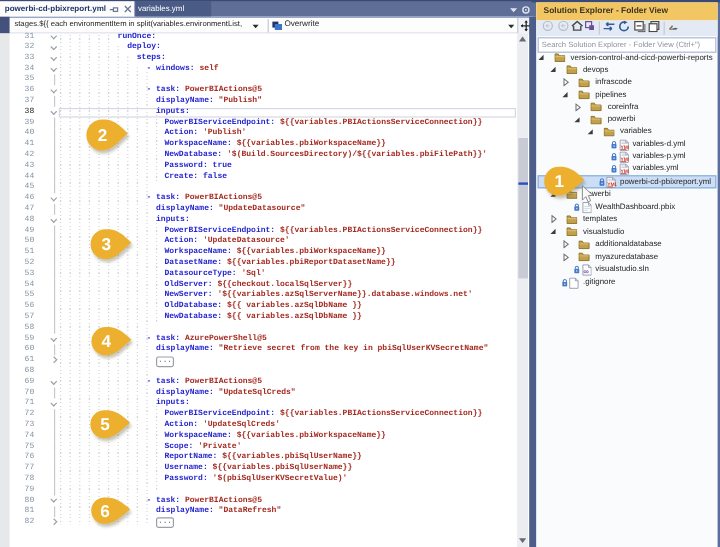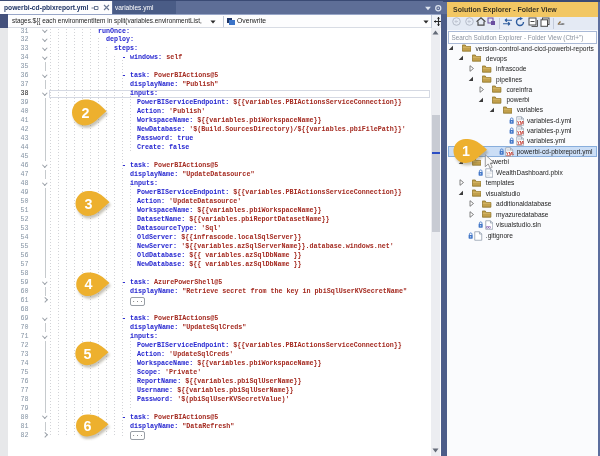--- a/index.html
+++ b/index.html
@@ -133,21 +133,21 @@
 <div class="fline" style="top:206.10px;height:8.98px"></div>
 <div class="cl mono" style="left:137px;top:206.10px"><span class="k">WorkspaceName: </span><span class="v">${{variables.pbiWorkspaceName}}</span></div>
 <div class="ln" style="top:215.08px">52</div>
 <div class="fline" style="top:215.08px;height:8.98px"></div>
 <div class="cl mono" style="left:137px;top:215.08px"><span class="k">DatasetName: </span><span class="v">${{variables.pbiReportDatasetName}}</span></div>
 <div class="ln" style="top:224.06px">53</div>
 <div class="fline" style="top:224.06px;height:8.98px"></div>
 <div class="cl mono" style="left:137px;top:224.06px"><span class="k">DatasourceType: </span><span class="v">'Sql'</span></div>
 <div class="ln" style="top:233.04px">54</div>
 <div class="fline" style="top:233.04px;height:8.98px"></div>
-<div class="cl mono" style="left:137px;top:233.04px"><span class="k">OldServer: </span><span class="v">${{infrascode.localSqlServer}}</span></div>
+<div class="cl mono" style="left:137px;top:233.04px"><span class="k">OldServer: </span><span class="v">${{checkout.localSqlServer}}</span></div>
 <div class="ln" style="top:242.02px">55</div>
 <div class="fline" style="top:242.02px;height:8.98px"></div>
 <div class="cl mono" style="left:137px;top:242.02px"><span class="k">NewServer: </span><span class="v">'${{variables.azSqlServerName}}.database.windows.net'</span></div>
 <div class="ln" style="top:251.00px">56</div>
 <div class="fline" style="top:251.00px;height:8.98px"></div>
 <div class="cl mono" style="left:137px;top:251.00px"><span class="k">OldDatabase: </span><span class="v">${{ variables.azSqlDbName }}</span></div>
 <div class="ln" style="top:259.98px">57</div>
 <div class="fline" style="top:259.98px;height:8.98px"></div>
 <div class="cl mono" style="left:137px;top:259.98px"><span class="k">NewDatabase: </span><span class="v">${{ variables.azSqlDbName }}</span></div>
 <div class="ln" style="top:268.96px">58</div>

